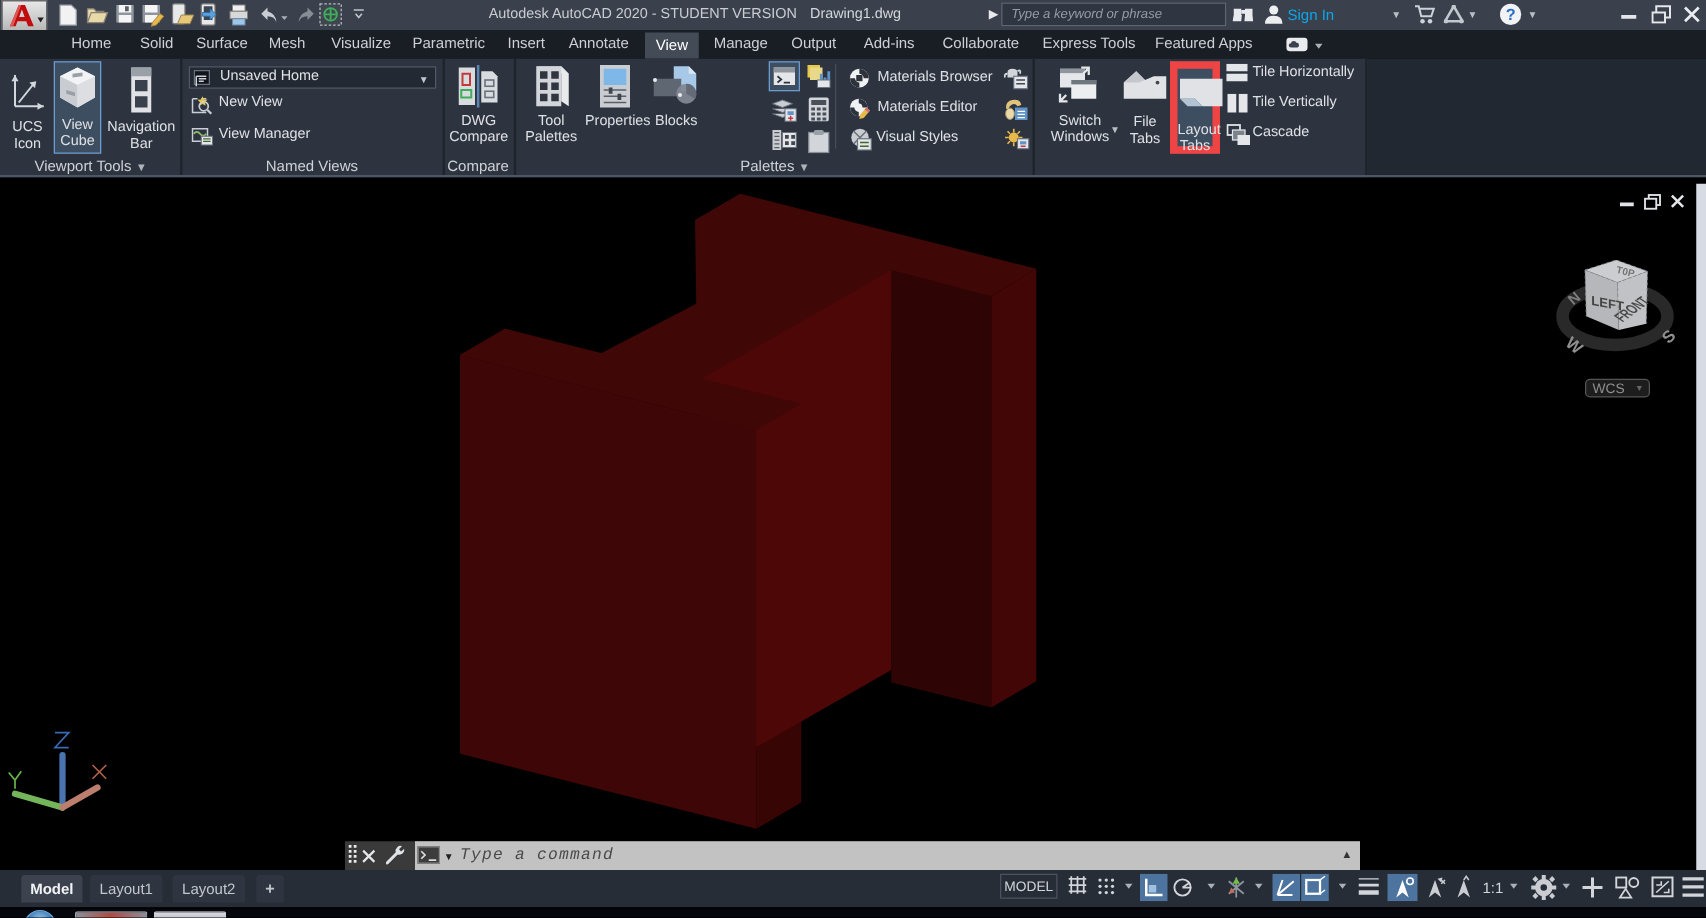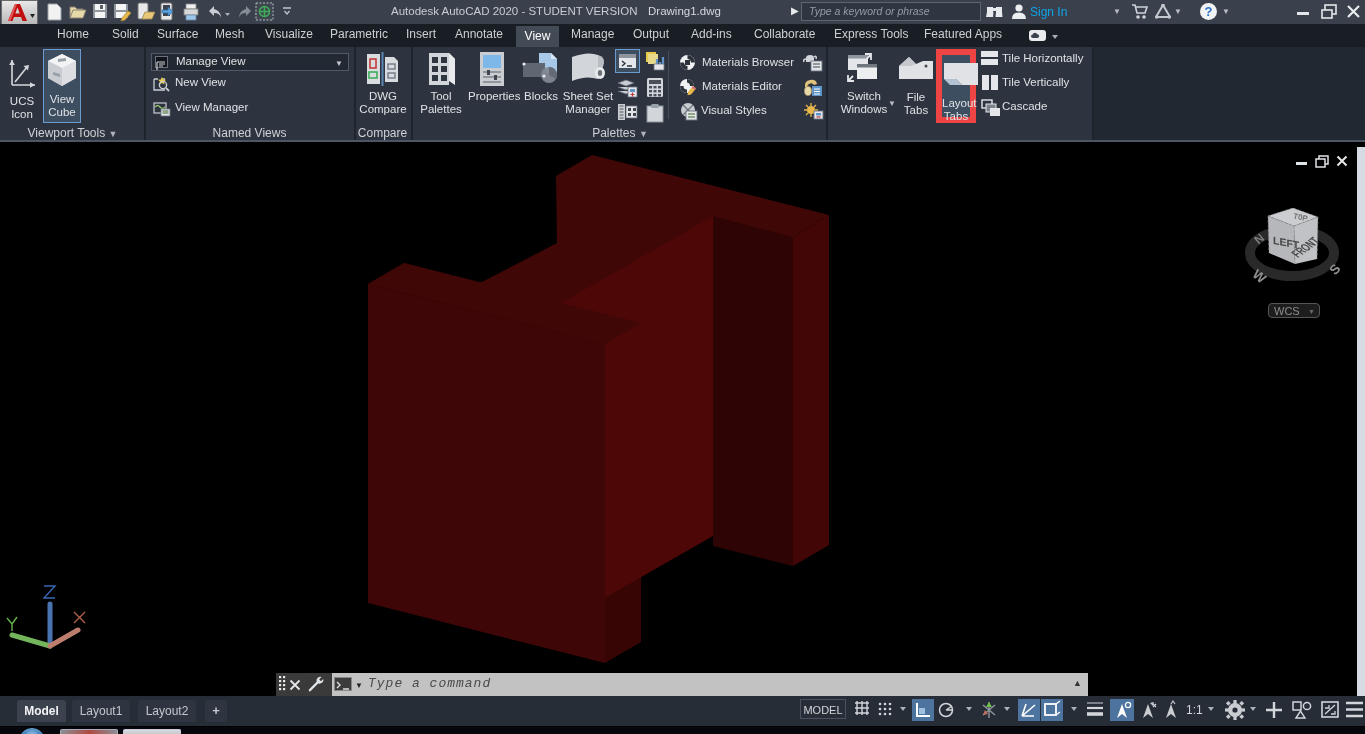--- a/index.html
+++ b/index.html
@@ -203,29 +203,38 @@
       <svg width="34" height="38" viewBox="0 0 34 38" style="margin-top:2px">
         <path d="M17 2 L31 9 L31 26 L17 34 L3 26 L3 9 Z" fill="#e3e5e8"></path>
         <path d="M17 2 L31 9 L17 16 L3 9 Z" fill="#f2f3f4"></path>
         <path d="M3 9 L17 16 L17 34 L3 26 Z" fill="#c9ccd1"></path>
         <path d="M31 9 L17 16 L17 34 L31 26 Z" fill="#dcdee2"></path>
         <path d="M13 7 l8 -1 l0 3 l-8 1 z" fill="#9aa0a8"></path>
         <path d="M8 20 l7 2 l0 3 l-7 -2 z" fill="#9aa0a8"></path>
       </svg>
       <div>View<br>Cube</div>
     </div>
+    <div class="bigbtn" style="left:84px;top:2px;width:58px;height:74px;">
+      <svg width="22" height="40" viewBox="0 0 22 40" style="margin-top:3px">
+        <rect x="3" y="2" width="16" height="36" fill="#e0e2e5"></rect>
+        <rect x="3" y="2" width="16" height="7" fill="#9aa0a8"></rect>
+        <rect x="6" y="12" width="10" height="9" fill="#3a414c"></rect>
+        <rect x="6" y="25" width="10" height="9" fill="#3a414c"></rect>
+      </svg>
+      <div>Navigation<br>Bar</div>
+    </div>
 
     <div class="plabel" style="left:145px;width:209px;text-align:center;">Named Views</div>
     <div class="abs" style="left:151px;top:6px;width:198px;height:18px;background:#232932;border:1px solid #525a67;">
       <span class="abs" style="left:3px;top:2px;width:13px;height:12px;background:#11151b;border:1px solid #6a7280;">
         <svg width="11" height="10" viewBox="0 0 11 10">
             <path d="M1 1 v8 M1 1 h8 M3 3 h6 M3 5 h4" stroke="#cdd2d8" stroke-width="1.2"></path>
           </svg>
       </span>
-      <span class="ribtext" style="position:absolute;left:24px;top:1px;">Manage View</span>
+      <span class="ribtext" style="position:absolute;left:24px;top:1px;">Unsaved Home</span>
       <span class="abs" style="right:5px;top:5px;font-size:8px;color:#c2c7cd;">▼</span>
     </div>
     <div class="abs" style="left:153px;top:29px;width:18px;height:16px;">
       <svg width="18" height="16" viewBox="0 0 18 16">
         <path d="M1 3 v11 h11 M1 3 h4 M8 3 h4" stroke="#c9ced4" stroke-width="1.3" fill="none"></path>
         <path d="M9 1 l1.2 2.5 l2.8 0.3 l-2 1.9 l0.5 2.8 l-2.5 -1.4 l-2.5 1.4 l0.5 -2.8 l-2 -1.9 l2.8 -0.3 z" fill="#e8c84a"></path>
         <circle cx="10" cy="9" r="3.6" fill="none" stroke="#c9ced4" stroke-width="1.4"></circle>
         <path d="M13 12 l3 3" stroke="#c9ced4" stroke-width="1.8"></path>
       </svg>
     </div>
@@ -283,29 +292,20 @@
       <svg width="40" height="36" viewBox="0 0 40 36" style="margin-top:2px">
         <path d="M18 2 h12 l6 6 v14 h-18 z" fill="#a8c8e8"></path>
         <path d="M30 2 l6 6 h-6 z" fill="#d8e6f4"></path>
         <rect x="2" y="12" width="22" height="14" fill="#5f6772"></rect>
         <circle cx="28" cy="24" r="8" fill="#818892" opacity="0.95"></circle>
         <path d="M28 24 L28 16 A8 8 0 0 1 35 28 Z" fill="#646b76"></path>
         <circle cx="3" cy="13" r="1.6" fill="#e8eaec"></circle>
           <circle cx="23" cy="25" r="1.6" fill="#e8eaec"></circle>
       </svg>
       <div>Blocks</div>
-    </div>
-    <div class="bigbtn" style="left:560px;top:2px;width:56px;height:74px;">
-      <svg width="40" height="36" viewBox="0 0 40 36" style="margin-top:2px">
-        <path d="M4 6 Q20 0 30 4 L30 28 Q18 24 4 30 Z" fill="#d2d5da"></path>
-        <path d="M30 4 q7 2 6 8 q-1 5 -6 16 z" fill="#b9bec5"></path>
-        <ellipse cx="32" cy="22" rx="5" ry="6" fill="#e8eaec"></ellipse>
-        <ellipse cx="32" cy="22" rx="2.2" ry="3" fill="#6a7178"></ellipse>
-      </svg>
-      <div>Sheet Set<br>Manager</div>
     </div>
 
     <div class="abs" style="left:615px;top:2px;width:25px;height:24px;border:1px solid #6a9cd1;background:#3e4e61;">
       <svg width="23" height="22" viewBox="0 0 23 22" style="margin:0">
         <rect x="3" y="4" width="17" height="14" fill="#e4e6e9"></rect>
         <rect x="3" y="4" width="17" height="4" fill="#8f959d"></rect>
         <path d="M6 11 l3 2.5 l-3 2.5 M11 16 h5" stroke="#2d333c" stroke-width="1.4" fill="none"></path>
       </svg>
     </div>
     <div class="abs" style="left:616px;top:31px;">

